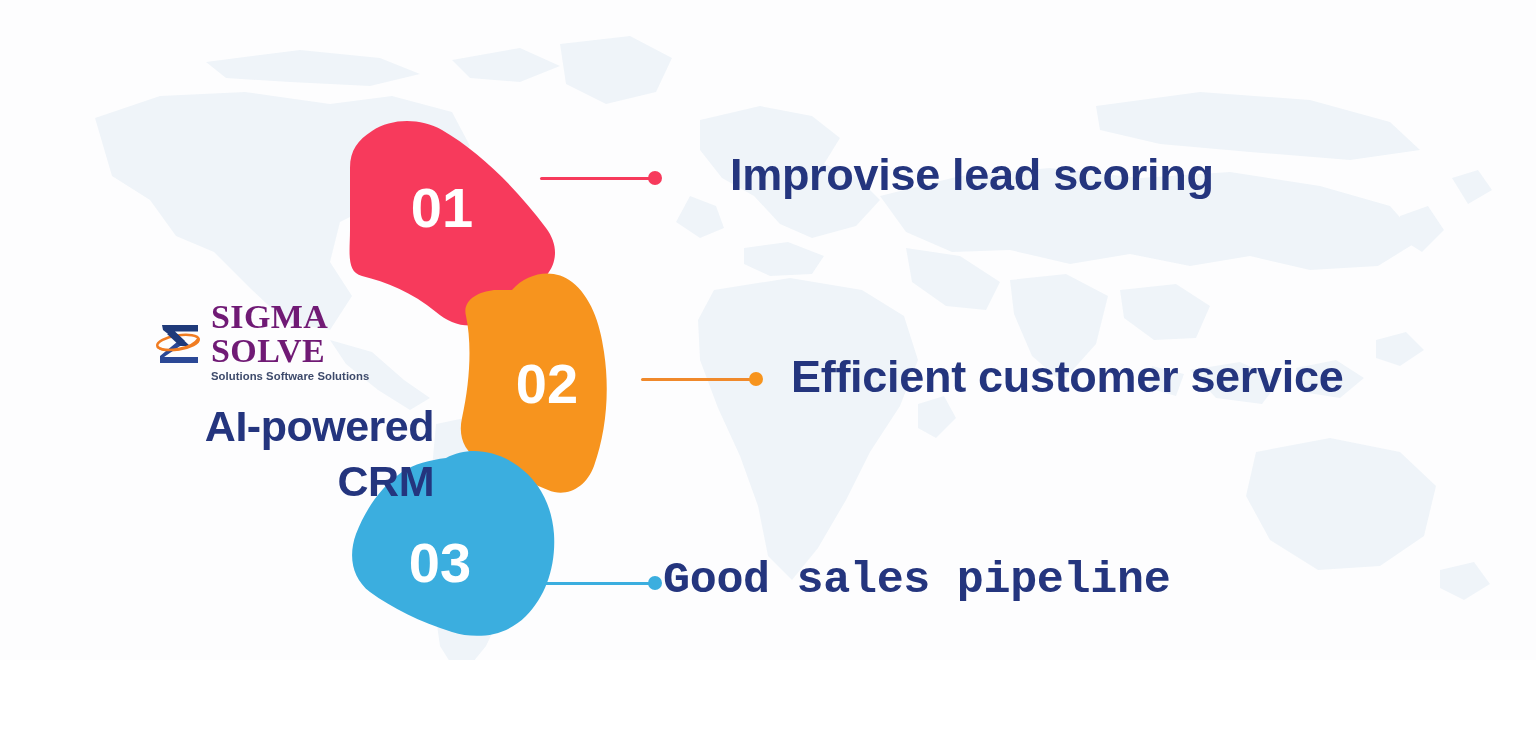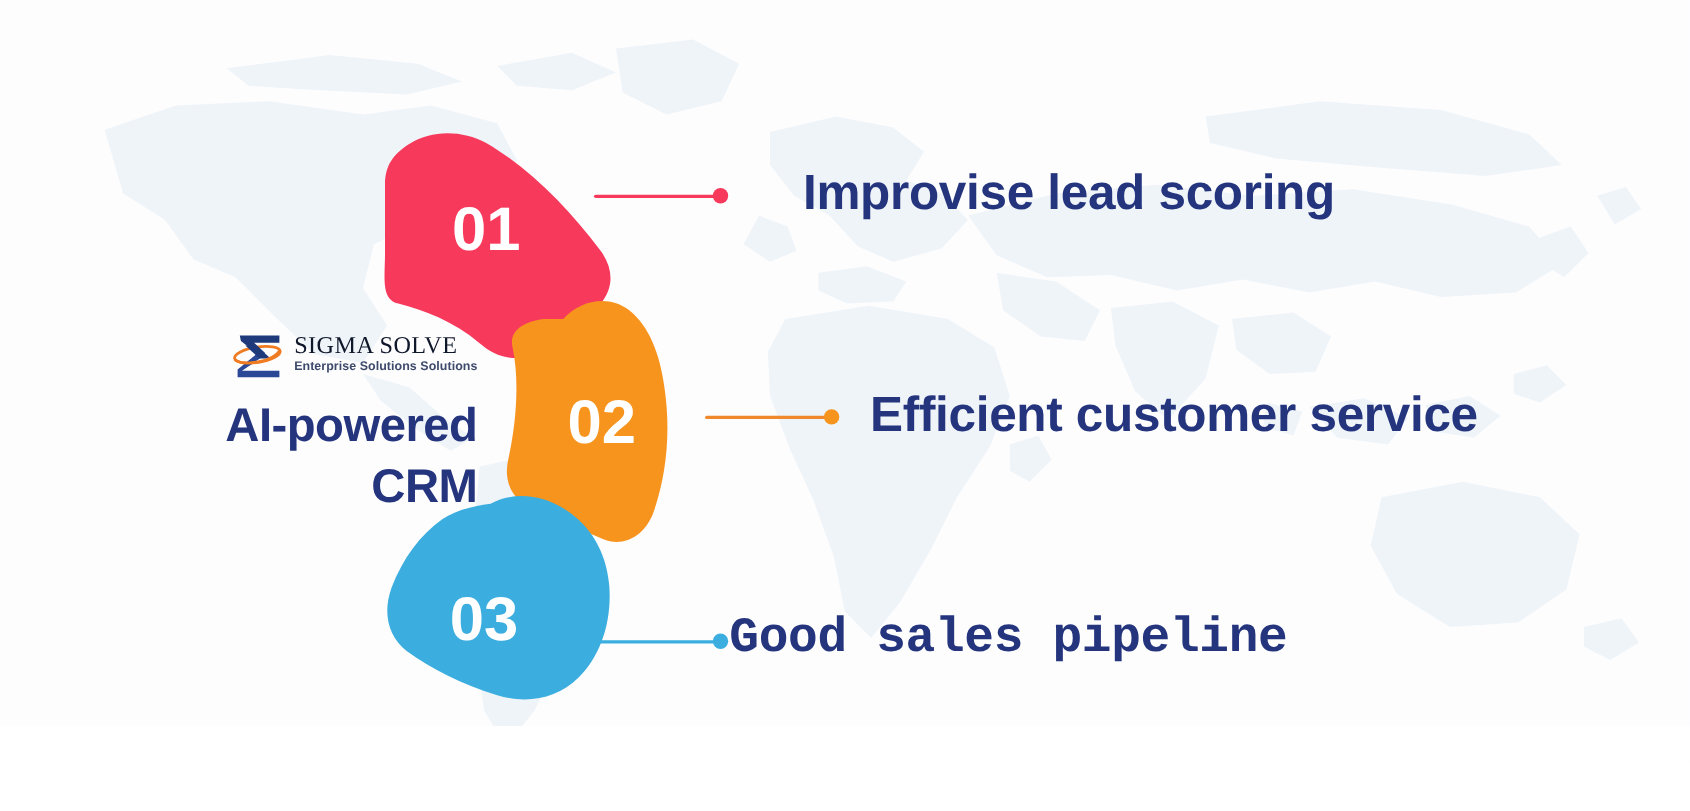--- a/index.html
+++ b/index.html
@@ -120,23 +120,23 @@
     flex: 0 0 auto;
     width: 52px;
     height: 44px;
   }
   #logo-words {
     text-align: left;
     line-height: 1;
   }
   #logo-name {
     display: block;
-    color: #0f172a;
-    font-weight: normal;
-    font-size: 22px;
+    color: #701a75;
+    font-weight: bold;
+    font-size: 34px;
     letter-spacing: 0.4px;
     line-height: 1;
     font-family: "Liberation Serif", serif;
   }
   #logo-tagline {
     display: block;
     color: #3d4a6b;
     font-size: 11.3px;
     font-weight: bold;
     letter-spacing: 0.05px;
@@ -276,21 +276,21 @@
 
         <path fill="#2B4896" d="M50 44 L68 44 L24 74 L92 74 L92 86 L16 86 L16 72 Z"></path>
 
         <path fill="#1F3A7A" d="M30 28 L50 28 L76 52 L56 52 Z"></path>
 
         <path fill="none" stroke="#F07C22" stroke-width="5" stroke-linecap="round" d="M11 48 C 24 62, 78 62, 93 44" transform="rotate(-9 52 45)"></path>
       </svg>
 
       <span id="logo-words">
         <span id="logo-name">SIGMA SOLVE</span>
-        <span id="logo-tagline">Enterprise Solutions Solutions</span>
+        <span id="logo-tagline">Solutions Software Solutions</span>
       </span>
     </div>
 
     <div id="brand-heading">
       <span>AI-powered</span><br>
       <span>CRM</span>
     </div>
 
   </div>
 

